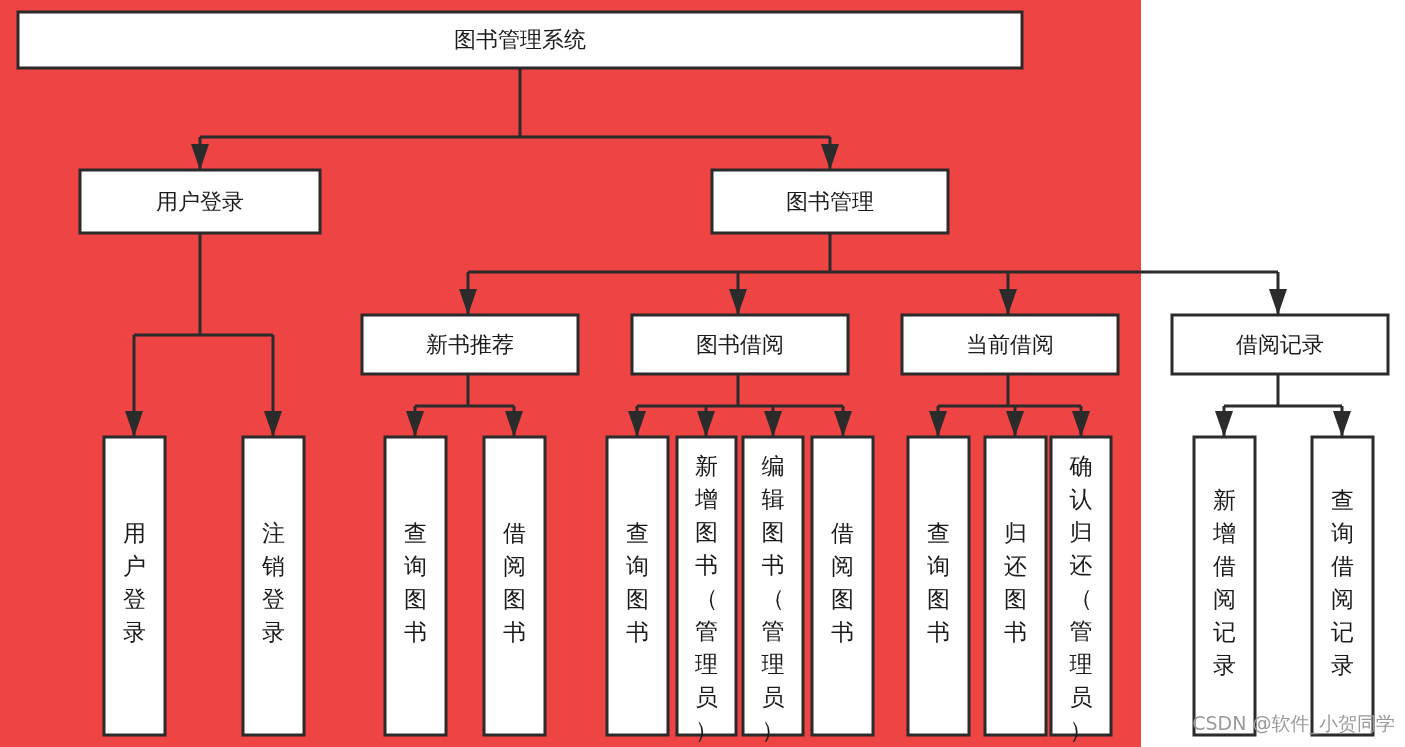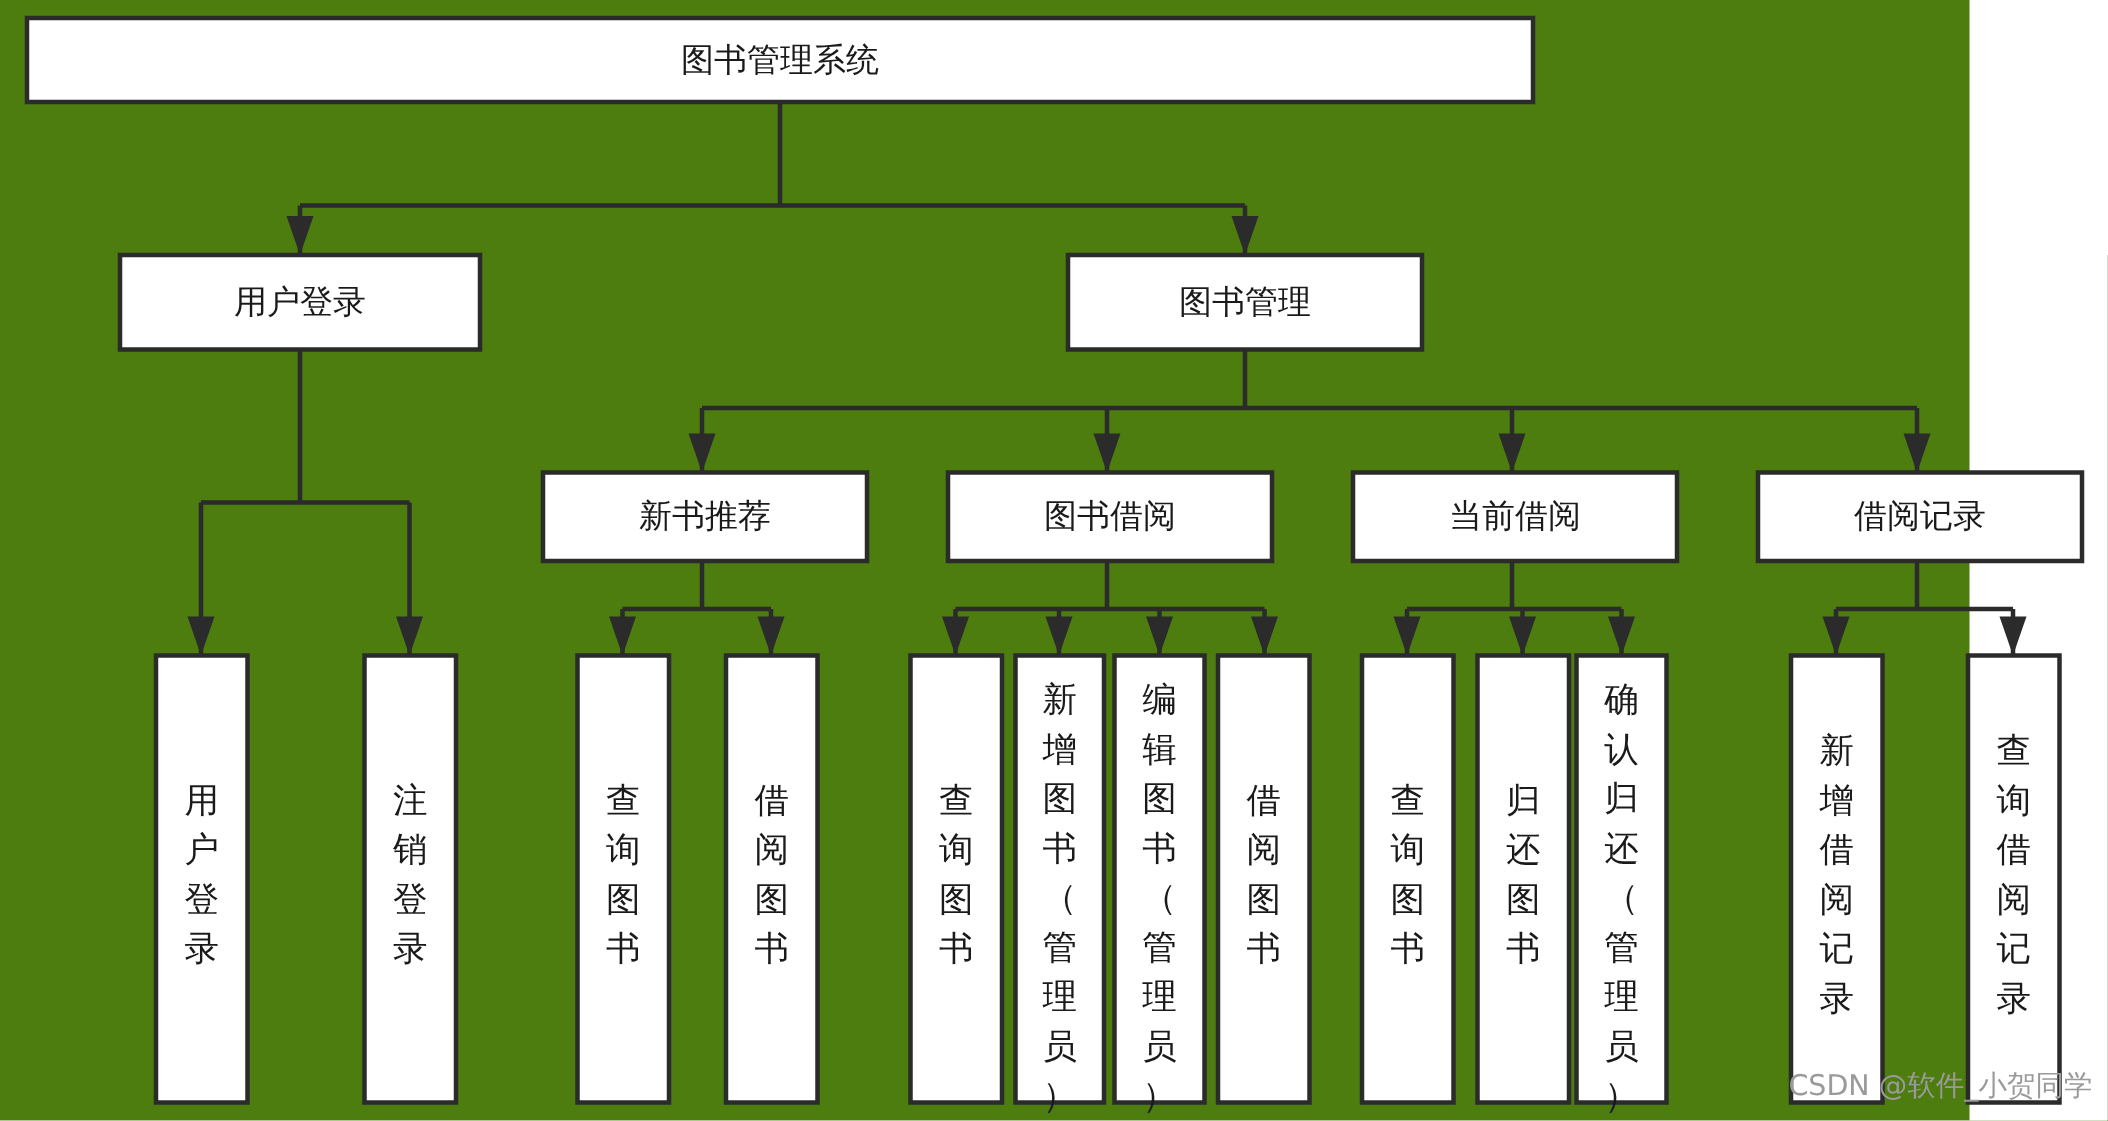--- a/index.html
+++ b/index.html
@@ -9,23 +9,23 @@
     background: #ffffff;
   }
   body {
     font-family: "DejaVu Sans", "Liberation Sans", sans-serif;
     width: 1405px;
     height: 747px;
     overflow: hidden;
   }
   #diagram-root {
     position: relative;
-    width: 1313px;
+    width: 1141px;
     height: 747px;
-    background: #4d7c0f;
+    background: #ef4444;
   }
   svg#tree-svg {
     position: absolute;
     left: 0;
     top: 0;
     width: 1405px;
     height: 747px;
     display: block;
   }
   .node-box {

